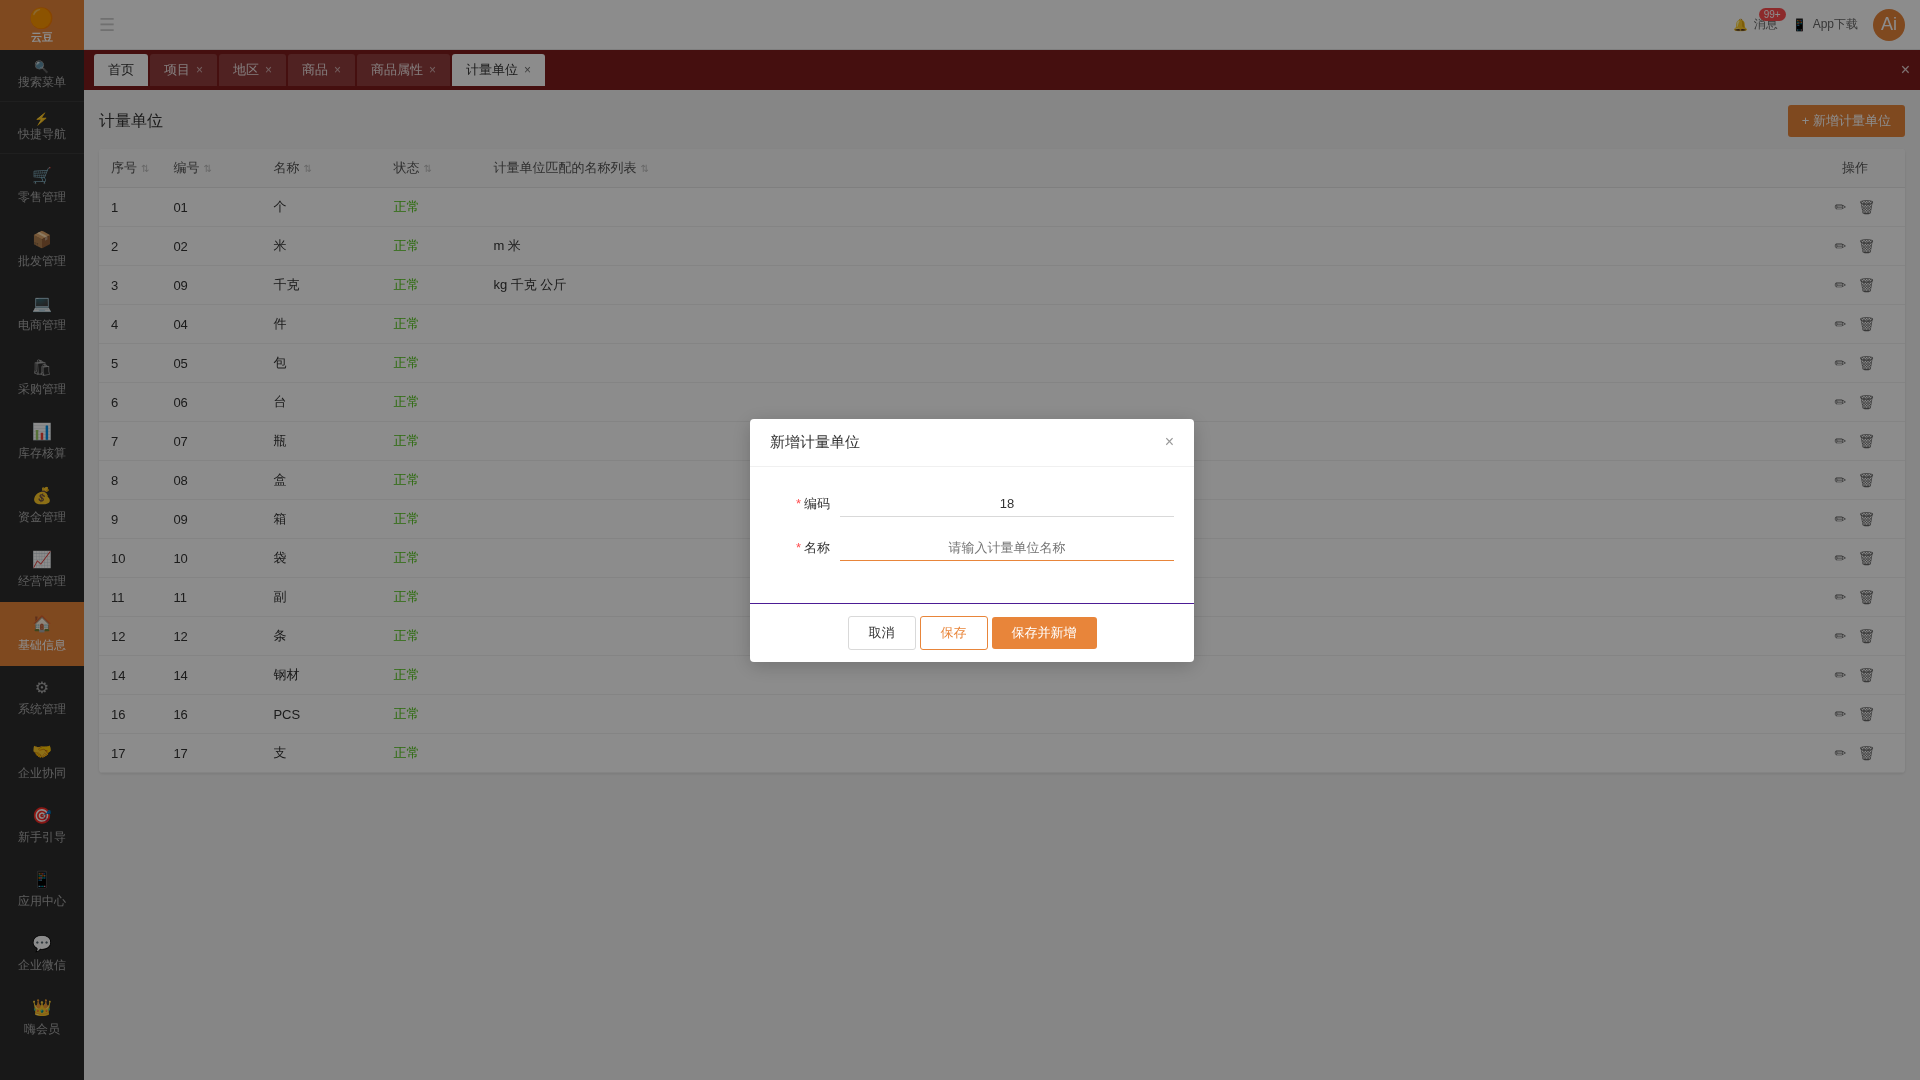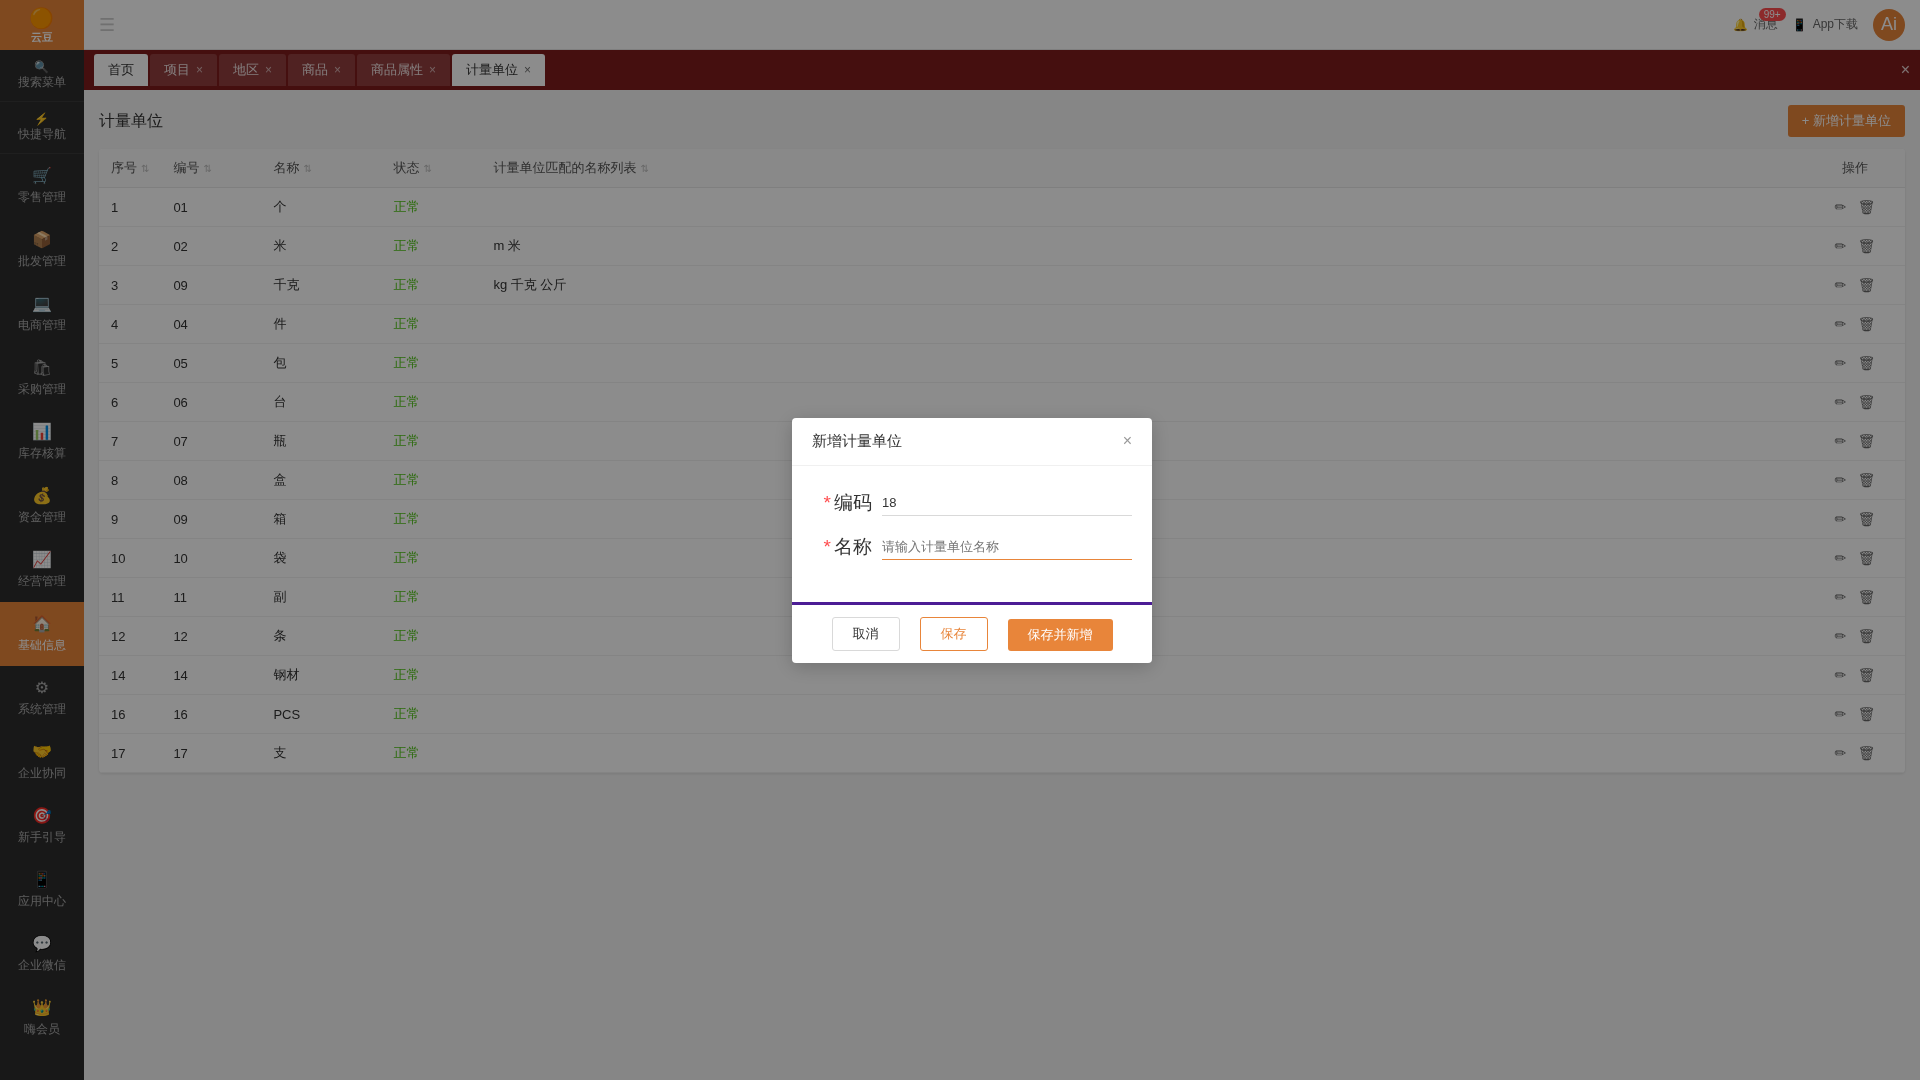--- a/index.html
+++ b/index.html
@@ -56,31 +56,31 @@
     
     .pagination { display: flex; align-items: center; justify-content: flex-end; padding: 12px 15px; background: #fff; border-top: 1px solid #f0f0f0; gap: 8px; }
     .pagination-label { color: #666; font-size: 13px; }
     .pagination-select { border: 1px solid #d9d9d9; border-radius: 3px; padding: 3px 6px; font-size: 13px; cursor: pointer; }
     .pagination-btn { border: 1px solid #d9d9d9; background: #fff; border-radius: 3px; padding: 3px 8px; cursor: pointer; color: #666; font-size: 13px; }
     .pagination-btn:disabled { opacity: 0.4; cursor: not-allowed; }
     .pagination-input { border: 1px solid #d9d9d9; border-radius: 3px; padding: 3px 6px; width: 40px; text-align: center; font-size: 13px; }
 
     
     .modal-overlay { position: fixed; top: 0; left: 0; width: 1920px; height: 1080px; background: rgba(0,0,0,0.45); display: flex; align-items: center; justify-content: center; z-index: 1000; }
-    .modal { background: #fff; border-radius: 4px; width: 360px; box-shadow: 0 4px 20px rgba(0,0,0,0.2); overflow: hidden; margin-left: 24px; }
+    .modal { background: #fff; border-radius: 4px; width: 444px; box-shadow: 0 4px 20px rgba(0,0,0,0.2); overflow: hidden; margin-left: 24px; }
     .modal-header { padding: 14px 20px; border-bottom: 1px solid #f0f0f0; display: flex; align-items: center; justify-content: space-between; }
     .modal-title { font-size: 15px; font-weight: 500; color: #333; }
     .modal-close { background: none; border: none; cursor: pointer; color: #999; font-size: 16px; }
     .modal-body { padding: 24px 20px; }
     .form-row { display: flex; align-items: center; margin-bottom: 18px; }
-    .form-label { width: 60px; text-align: right; font-size: 19px; color: #333; margin-right: 10px; flex-shrink: 0; }
+    .form-label { width: 60px; text-align: right; font-size: 13px; color: #333; margin-right: 10px; flex-shrink: 0; }
     .form-label-required::before { content: '*'; color: #ff4d4f; margin-right: 3px; }
-    .form-input { flex: 1; border: none; border-bottom: 1px solid #d9d9d9; padding: 5px 0; font-size: 13px; outline: none; color: #333; }
+    .form-input { flex: 1; border: none; border-bottom: 1px solid #d9d9d9; padding: 5px 0; font-size: 13px; outline: none; color: #333; text-align: center; }
     .form-input.highlighted { border-bottom-color: #e8853a; }
-    .modal-footer { padding: 12px 20px; border-top: 3px solid #4c1d95; display: flex; align-items: flex-end; justify-content: center; gap: 20px; }
+    .modal-footer { padding: 12px 20px; border-top: 1px solid #4c1d95; display: flex; align-items: center; justify-content: center; gap: 4px; }
     .btn-cancel { border: 1px solid #d9d9d9; background: #fff; color: #333; padding: 7px 20px; border-radius: 3px; cursor: pointer; font-size: 13px; }
     .btn-save { border: 1px solid #e8853a; background: #fff; color: #e8853a; padding: 7px 20px; border-radius: 3px; cursor: pointer; font-size: 13px; }
     .btn-save-add { background: #e8853a; color: #fff; border: none; padding: 7px 20px; border-radius: 3px; cursor: pointer; font-size: 13px; }
 
     .th-sort { display: flex; align-items: center; gap: 4px; }
     .col-seq { width: 60px; }
     .col-code { width: 100px; }
     .col-name { width: 120px; }
     .col-status { width: 100px; }
     .col-action { width: 100px; text-align: center; }

